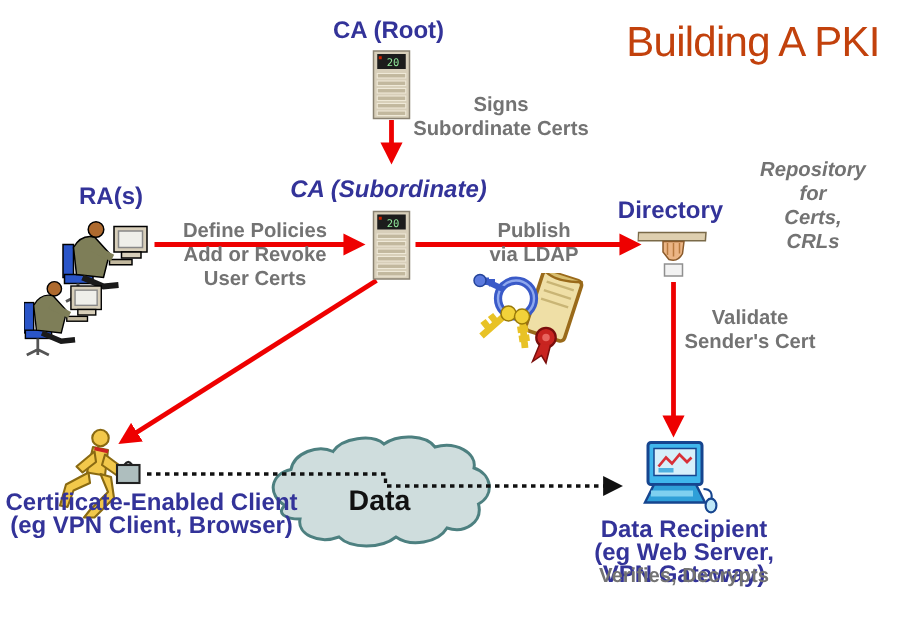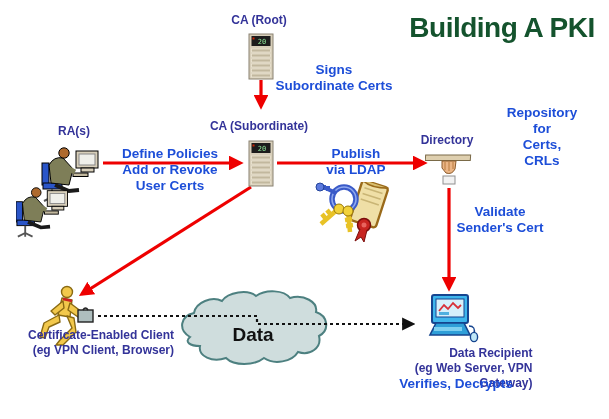--- a/index.html
+++ b/index.html
@@ -2,25 +2,25 @@
 <html><head>
 <meta charset="utf-8">
 <style>
   html,body{margin:0;padding:0;background:#fff;}
   #stage{position:relative;width:609px;height:419px;background:#ffffff;overflow:hidden;
          font-family:"Liberation Sans",sans-serif;}
   svg.layer{position:absolute;left:0;top:0;z-index:1;}
   .icon{position:absolute;z-index:2;}
   .lbl{position:absolute;transform:translateX(-50%);text-align:center;font-weight:bold;
        white-space:pre-line;z-index:3;}
-  .navy{color:#333399;font-size:12px;line-height:15px;text-align:right;}
-  .green{color:#1d4ed8;font-size:13.5px;line-height:16px;}
+  .navy{color:#333399;font-size:16px;line-height:15px;}
+  .green{color:#737373;font-size:13.5px;line-height:16px;}
   .black{color:#111111;font-size:19px;line-height:15px;}
   .title{position:absolute;transform:translateX(-50%);left:502px;top:12px;z-index:3;
-         color:#14532d;font-size:28px;font-weight:bold;letter-spacing:-0.5px;white-space:nowrap;}
+         color:#c2410c;font-size:28px;font-weight:normal;letter-spacing:-0.5px;white-space:nowrap;}
 </style>
 </head>
 <body>
 
 <div id="stage">
 
   <svg class="layer" width="609" height="419" viewBox="0 0 609 419">
     <defs>
       <marker id="arrRed" viewBox="0 0 10 10" refX="7.5" refY="5" markerWidth="4.6" markerHeight="4.6" orient="auto">
         <path d="M0,0 L10,5 L0,10 Z" fill="#EE0000"></path>
@@ -155,32 +155,32 @@
 
   <div class="title">Building A PKI</div>
 
   <div class="lbl navy" style="left:259px;top:13px;">CA (Root)</div>
 
   <div class="lbl green" style="left:334px;top:62px;">Signs
 Subordinate Certs</div>
 
   <div class="lbl navy" style="left:74px;top:124px;">RA(s)</div>
 
-  <div class="lbl navy" style="left:259px;top:119px;">CA (Subordinate)</div>
+  <div class="lbl navy" style="left:259px;top:119px;font-style:italic;">CA (Subordinate)</div>
 
   <div class="lbl green" style="left:170px;top:146px;">Define Policies
 Add or Revoke
 User Certs</div>
 
   <div class="lbl green" style="left:356px;top:146px;">Publish
 via LDAP</div>
 
   <div class="lbl navy" style="left:447px;top:133px;">Directory</div>
 
-  <div class="lbl green" style="left:542px;top:105px;">Repository for
+  <div class="lbl green" style="left:542px;top:105px;font-style:italic;">Repository for
 Certs, CRLs</div>
 
   <div class="lbl green" style="left:500px;top:204px;">Validate
 Sender's Cert</div>
 
 
   <div class="lbl black" style="left:253px;top:327px;">Data</div>
 
   <div class="lbl navy" style="left:101px;top:328px;">Certificate-Enabled Client
 (eg VPN Client, Browser)</div>

